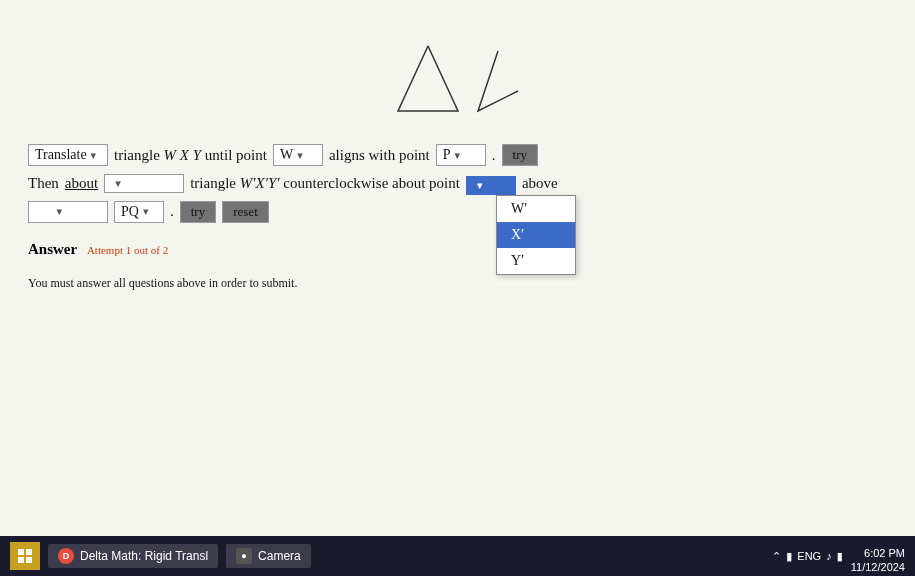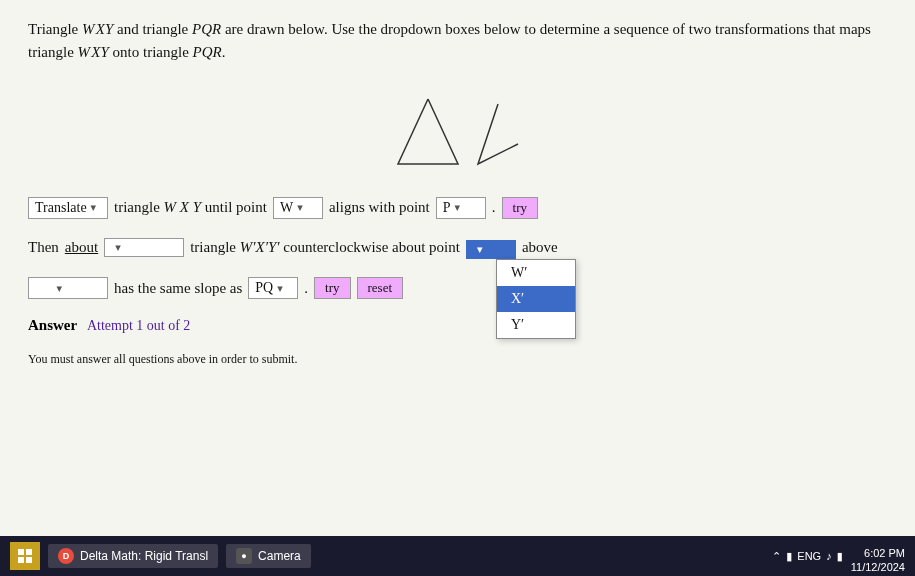--- a/index.html
+++ b/index.html
@@ -40,21 +40,21 @@
     }
 
     .triangle-svg {
       width: 160px;
       height: 100px;
     }
 
     .interaction-rows {
       display: flex;
       flex-direction: column;
-      gap: 18px;
+      gap: 6px;
       margin-bottom: 18px;
     }
 
     .row {
       display: flex;
       align-items: center;
       gap: 6px;
       flex-wrap: wrap;
       font-size: 15px;
       color: #111;
@@ -78,41 +78,41 @@
       font-size: 11px;
       color: #555;
     }
 
     .small-dropdown {
       min-width: 50px;
     }
 
     .btn {
       border: 1px solid #999;
-      background: #f0abfc;
+      background: #737373;
       padding: 2px 10px;
       font-size: 13px;
       font-family: Georgia, serif;
       cursor: pointer;
       color: #111;
     }
 
     .answer-section {
       margin-top: 8px;
       font-size: 15px;
     }
 
     .answer-label {
       font-weight: bold;
       font-size: 15px;
     }
 
     .attempt-text {
-      font-size: 14px;
-      color: #4c1d95;
+      font-size: 11px;
+      color: #c2410c;
       margin-left: 6px;
     }
 
     .submit-note {
       margin-top: 18px;
       font-size: 12px;
       color: #111;
     }
 
     
@@ -228,24 +228,20 @@
       text-align: right;
       line-height: 1.3;
       font-size: 11px;
       margin-top: 8px;
     }
   </style>
 </head>
 <body>
 
 <div class="main-content">
-  <p class="problem-text">
-    Triangle <em>W XY</em> and triangle <em>PQR</em> are drawn below. Use the dropdown boxes below to
-    determine a sequence of two transformations that maps triangle <em>W XY</em> onto triangle <em>PQR</em>.
-  </p>
 
   <div class="triangle-container">
     <svg class="triangle-svg" viewBox="0 0 160 100">
 
       <polyline points="50,20 20,85 80,85 50,20" fill="none" stroke="#333" stroke-width="1.5"></polyline>
 
       <polyline points="120,25 100,85 140,65" fill="none" stroke="#333" stroke-width="1.5"></polyline>
     </svg>
   </div>
 
@@ -291,21 +287,20 @@
         </div>
       </div>
       <span> above</span>
     </div>
 
     <div class="row">
       <div class="dropdown">
         <span>&nbsp;&nbsp;&nbsp;&nbsp;&nbsp;</span>
         <span class="dropdown-arrow">▾</span>
       </div>
-      <span> has the same slope as </span>
       <div class="dropdown small-dropdown">
         <span>PQ</span>
         <span class="dropdown-arrow">▾</span>
       </div>
       <span> . </span>
       <button class="btn">try</button>
       <button class="btn">reset</button>
     </div>
   </div>
 

